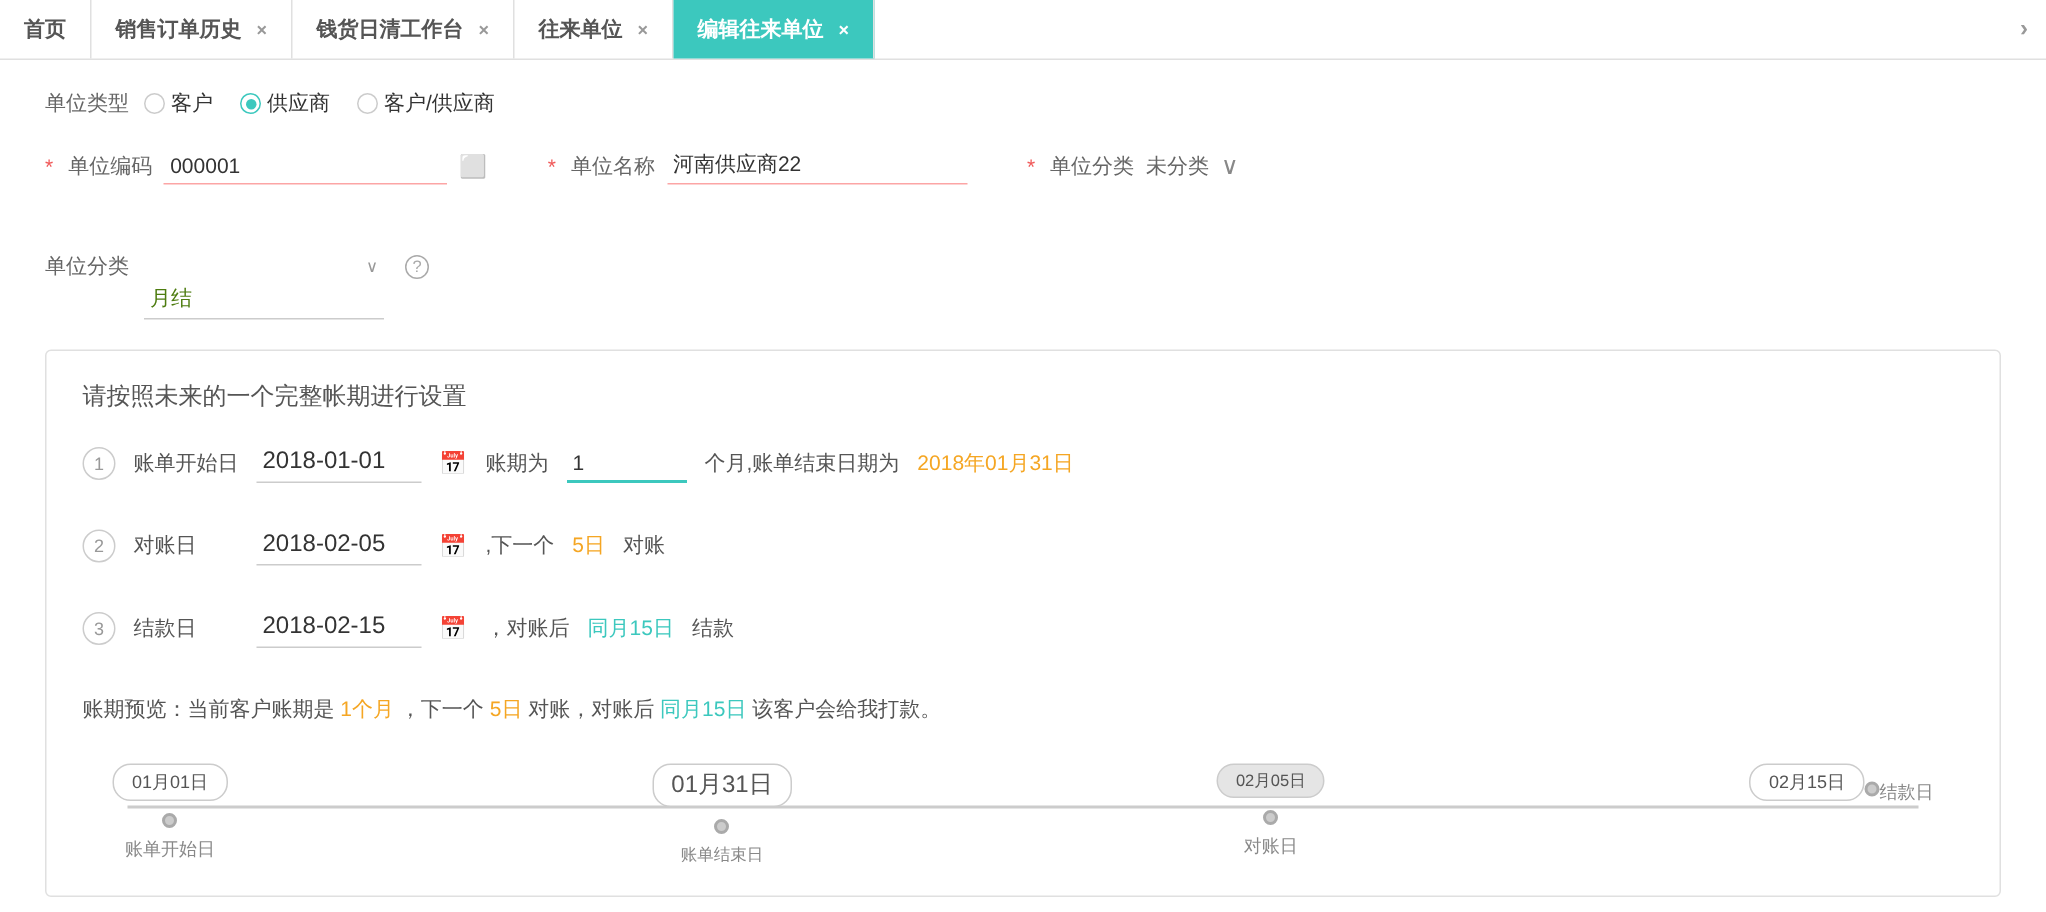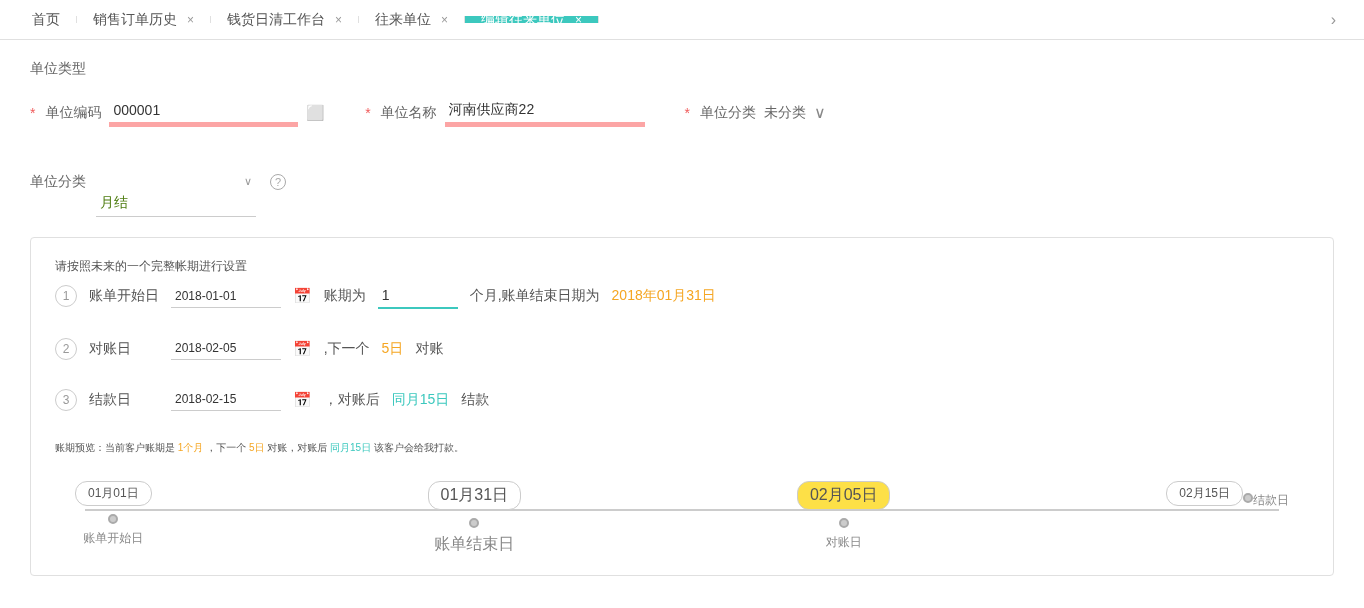--- a/index.html
+++ b/index.html
@@ -5,21 +5,22 @@
     * { box-sizing: border-box; margin: 0; padding: 0; }
     body { font-family: "Microsoft YaHei", "PingFang SC", Arial, sans-serif; font-size: 14px; background: #f5f5f5; color: #333; }
 
     
     .tab-bar {
       display: flex;
       align-items: center;
       background: #fff;
       border-bottom: 1px solid #e0e0e0;
       height: 40px;
-      padding: 16px;
+      padding: 0;
+      font-weight: bold;
     }
     .tab-item {
       display: flex;
       align-items: center;
       padding: 0 16px;
       height: 100%;
       cursor: pointer;
       font-size: 14px;
       color: #555;
       border-right: 1px solid #e0e0e0;
@@ -104,21 +105,21 @@
     }
 
     
     .field-group {
       display: flex;
       align-items: center;
       gap: 8px;
     }
     .field-input {
       border: none;
-      border-bottom: 5px solid #fca5a5;
+      border-bottom: 1px solid #fca5a5;
       outline: none;
       font-size: 14px;
       padding: 4px 4px;
       color: #333;
       background: transparent;
       min-width: 120px;
     }
     .field-input.wide { min-width: 200px; }
 
     .calendar-icon {
@@ -156,23 +157,23 @@
     }
 
     
     .panel-box {
       border: 1px solid #e0e0e0;
       border-radius: 4px;
       padding: 20px 24px;
       margin-top: 10px;
     }
     .panel-title {
-      font-size: 12px;
+      font-size: 16px;
       color: #555;
-      margin-bottom: 8px;
+      margin-bottom: 20px;
     }
 
     
     .step-row {
       display: flex;
       align-items: center;
       margin-bottom: 28px;
       gap: 12px;
     }
     .step-num {
@@ -189,21 +190,21 @@
     }
     .step-label {
       color: #555;
       white-space: nowrap;
       min-width: 70px;
     }
     .step-date-input {
       border: none;
       border-bottom: 1px solid #ccc;
       outline: none;
-      font-size: 12px;
+      font-size: 16px;
       padding: 4px;
       color: #333;
       width: 110px;
       background: transparent;
     }
     .step-number-input {
       border: none;
       border-bottom: 2px solid #3cc8be;
       outline: none;
       font-size: 14px;
@@ -214,21 +215,21 @@
     }
     .step-desc {
       color: #555;
       white-space: nowrap;
     }
     .highlight-orange { color: #f5a623; font-weight: 500; }
     .highlight-teal { color: #3cc8be; font-weight: 500; }
 
     
     .preview-text {
-      font-size: 10px;
+      font-size: 14px;
       color: #555;
       margin: 16px 0 20px 0;
       line-height: 1.8;
     }
 
     .form-fields-row {
       display: flex;
       align-items: center;
       gap: 40px;
       margin-bottom: 20px;
@@ -266,20 +267,34 @@
     <span>编辑往来单位</span>
     <span class="tab-close">×</span>
   </div>
   <div class="tab-more">›</div>
 </div>
 
 <div class="main-content">
 
   <div class="form-row">
     <span class="form-label">单位类型</span>
+    <div class="radio-group">
+      <div class="radio-item">
+        <div class="radio-circle"></div>
+        <span>客户</span>
+      </div>
+      <div class="radio-item">
+        <div class="radio-circle checked"></div>
+        <span>供应商</span>
+      </div>
+      <div class="radio-item">
+        <div class="radio-circle"></div>
+        <span>客户/供应商</span>
+      </div>
+    </div>
   </div>
 
   <div class="form-fields-row">
     <div class="field-group">
       <span class="required-star">*</span>
       <span class="form-label">单位编码</span>
       <input class="field-input" type="text" value="000001" style="">
       <span class="calendar-icon">⬜</span>
     </div>
     <div class="field-group">
@@ -356,25 +371,25 @@
 
         <div style="display: flex; flex-direction: column; align-items: center;">
           <div style="background:#fff; border:1px solid #ccc; border-radius:12px; padding:3px 12px; font-size:12px; color:#555; white-space:nowrap; margin-bottom:8px;">01月01日</div>
           <div style="width:10px;height:10px;border-radius:50%;background:#ccc;border:2px solid #aaa;"></div>
           <div style="font-size:12px;color:#888;margin-top:6px;">账单开始日</div>
         </div>
 
         <div style="display: flex; flex-direction: column; align-items: center;">
           <div style="background:#fff; border:1px solid #ccc; border-radius:12px; padding:3px 12px; font-size:16px; color:#555; white-space:nowrap; margin-bottom:8px;">01月31日</div>
           <div style="width:10px;height:10px;border-radius:50%;background:#ccc;border:2px solid #aaa;"></div>
-          <div style="font-size:16px;color:#888;margin-top:6px;">账单结束日</div>
+          <div style="font-size:11px;color:#888;margin-top:6px;">账单结束日</div>
         </div>
 
         <div style="display: flex; flex-direction: column; align-items: center;">
-          <div style="background:#fde047; border:1px solid #ccc; border-radius:12px; padding:3px 12px; font-size:16px; color:#555; white-space:nowrap; margin-bottom:8px;">02月05日</div>
+          <div style="background:#e5e5e5; border:1px solid #ccc; border-radius:12px; padding:3px 12px; font-size:11px; color:#555; white-space:nowrap; margin-bottom:8px;">02月05日</div>
           <div style="width:10px;height:10px;border-radius:50%;background:#ccc;border:2px solid #aaa;"></div>
           <div style="font-size:12px;color:#888;margin-top:6px;">对账日</div>
         </div>
 
         <div style="display: flex; flex-direction: row; align-items: center;">
           <div style="background:#fff; border:1px solid #ccc; border-radius:12px; padding:3px 12px; font-size:12px; color:#555; white-space:nowrap; margin-bottom:8px;">02月15日</div>
           <div style="width:10px;height:10px;border-radius:50%;background:#ccc;border:2px solid #aaa;"></div>
           <div style="font-size:12px;color:#888;margin-top:6px;">结款日</div>
         </div>
 

